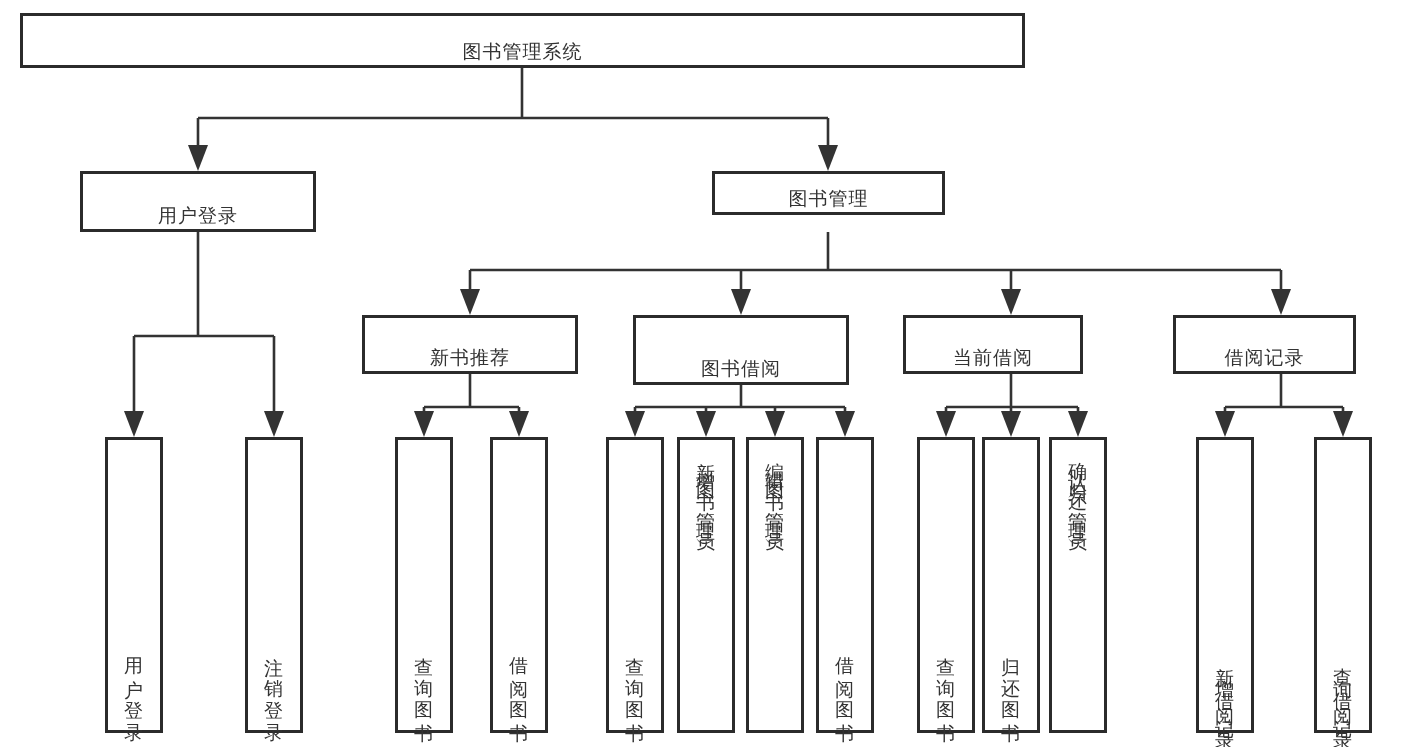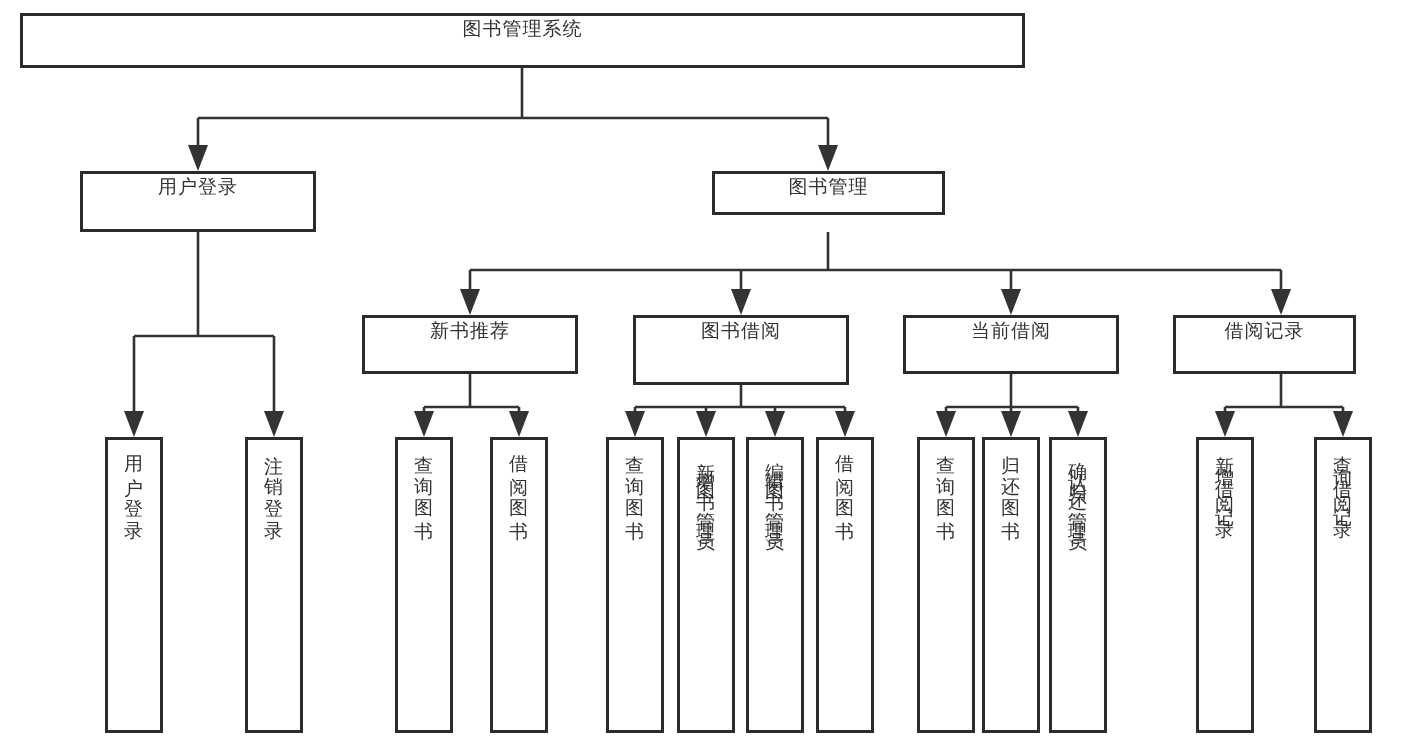--- a/index.html
+++ b/index.html
@@ -3,21 +3,21 @@
 <meta charset="utf-8">
 <style>
   html,body{margin:0;padding:0;background:#ffffff;}
   .stage{
     position:relative;width:1405px;height:747px;background:#ffffff;
     font-family:"Liberation Sans","DejaVu Sans",sans-serif;overflow:hidden;
   }
   .wires{position:absolute;left:0;top:0;width:1405px;height:747px;pointer-events:none;}
   .box{
     position:absolute;box-sizing:border-box;background:#ffffff;
-    border:3px solid #2b2b2b;display:flex;align-items:flex-start;justify-content:center;
+    border:3px solid #2b2b2b;display:flex;align-items:flex-end;justify-content:center;
     color:#333333;font-size:19px;letter-spacing:1px;
   }
   .leaf span{
     writing-mode:vertical-rl;text-orientation:mixed;
     font-size:19px;color:#333333;line-height:1;
   }
   .v4 span{letter-spacing:22px;}
   .v6 span{letter-spacing:13px;}
   .v9{align-items:flex-start;padding-top:7px;}
   .v9 span{letter-spacing:10px;}
@@ -82,21 +82,21 @@
   <div class="box" style="left:712px;top:171px;width:233px;height:44px">
     <span>图书管理</span>
   </div>
 
   <div class="box" style="left:362px;top:315px;width:216px;height:59px">
     <span>新书推荐</span>
   </div>
   <div class="box" style="left:633px;top:315px;width:216px;height:70px">
     <span>图书借阅</span>
   </div>
-  <div class="box" style="left:903px;top:315px;width:216px;height:59px">
+  <div class="box" style="left:903px;top:315px;width:180px;height:59px">
     <span>当前借阅</span>
   </div>
   <div class="box" style="left:1173px;top:315px;width:183px;height:59px">
     <span>借阅记录</span>
   </div>
 
   <div class="box leaf v4" style="left:105px;top:437px;width:58px;height:296px">
     <span>用户登录</span>
   </div>
   <div class="box leaf v4" style="left:245px;top:437px;width:58px;height:296px">

